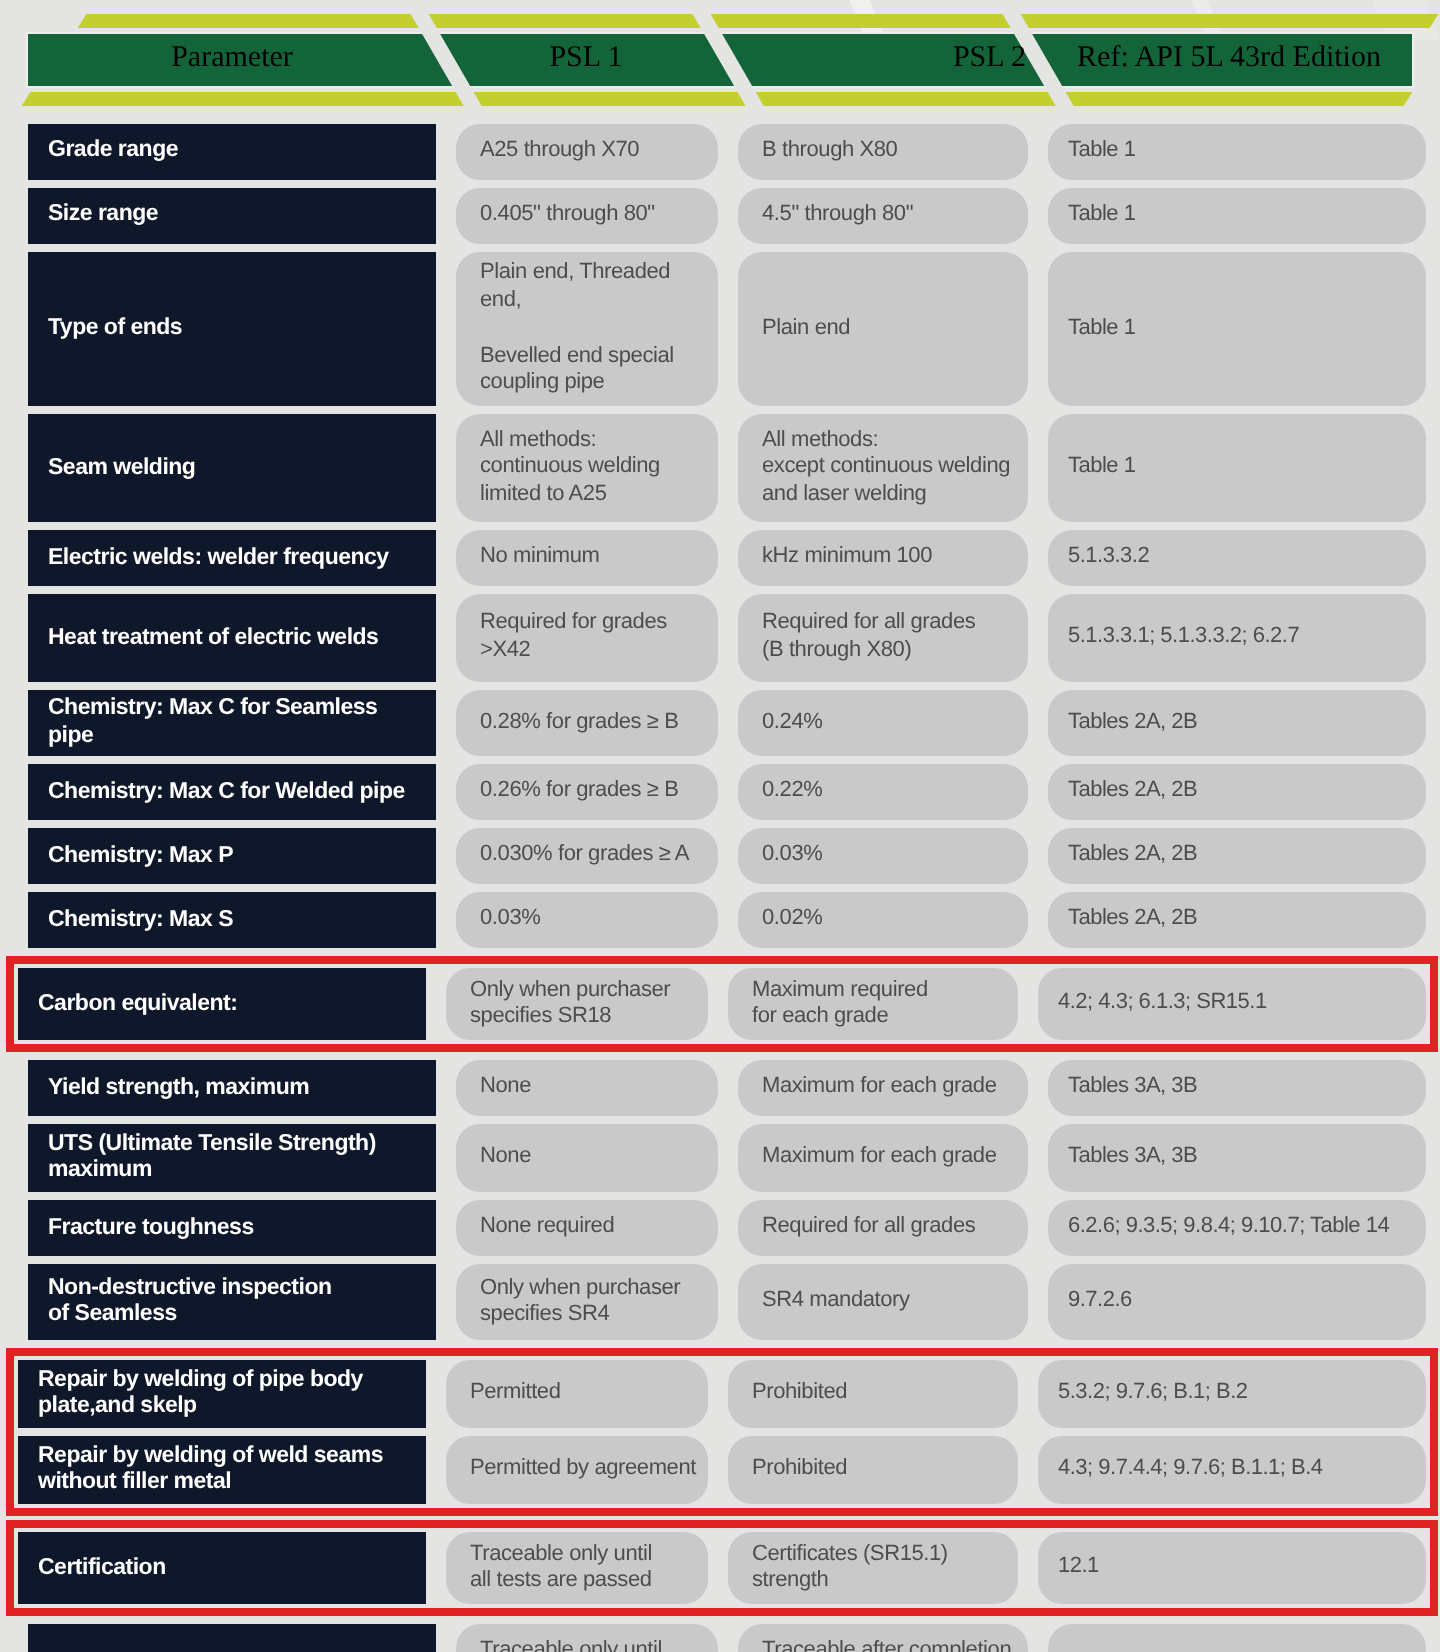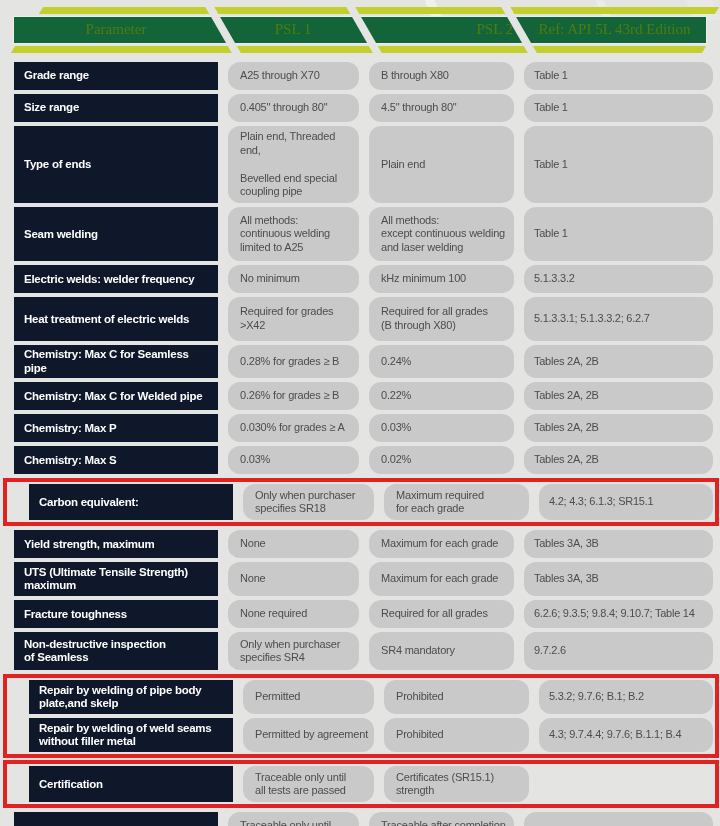--- a/index.html
+++ b/index.html
@@ -16,21 +16,21 @@
   .bg-streak.s3 { left:690px; top:0; width:26px; height:20px; opacity:.35; }
 
   
   .hdr { position:absolute; left:0; top:5px; width:720px; height:52px; }
   .stripe { position:absolute; height:7px; background:#c3cf2e; transform:skewX(-32deg); }
   .stripe.top { left:41px; top:2px; width:676px; }
   .stripe.bot { left:13px; top:41px; width:691px; }
   .band { position:absolute; left:13px; top:11px; width:694px; height:28px;
           background:#136539; border:1px solid #eceeec; }
   .hdr-label { position:absolute; top:11px; height:28px; line-height:27px;
-               text-align:center; color:#4d7c0f;
+               text-align:center; color:#000000;
                font-family:"Liberation Serif","DejaVu Serif",serif; font-size:15px; }
   .hl-1 { left:14px;  width:204px; }
   .hl-2 { left:228px; width:130px; }
   .hl-3 { left:368px; width:145px;text-align:right; }
   .hl-4 { left:523px; width:183px; }
   .slash { position:absolute; top:-2px; height:52px; width:9px; background:#e4e4e2;
            transform:skewX(30deg); }
   .sl-1 { left:218px; } .sl-2 { left:359px; } .sl-3 { left:514px; }
 
   
@@ -43,21 +43,21 @@
   .lab .nrm { font-weight:bold; }
   .lab span, .lab b { white-space:pre-line; }
   .val { background:#c9c9c9; color:#4d4d4d; padding:4px 2px 4px 12px;
          font-size:11px; letter-spacing:-0.2px; line-height:1.26; white-space:pre-line;border-radius:12px; }
   .ref { padding-left:10px; letter-spacing:-0.25px; }
 
   .h28{min-height:28px} .h34{min-height:34px} .h36{min-height:36px}
   .h38{min-height:38px} .h44{min-height:44px} .h54{min-height:54px} .h56{min-height:54px}
 
   
-  .hlbox { border:4px solid #e12222; margin:0 -6px 4px -11px; padding:2px 2px 2px 22px; }
+  .hlbox { border:4px solid #e12222; margin:0 -6px 4px -11px; padding:2px 2px 2px 2px; }
   .hlbox .row:last-child { margin-bottom:0; }
   .hlbox .row { margin-bottom:4px; }
   .hlbox.tight { margin-bottom:2px; }
 </style>
 </head>
 <body>
 
 <div class="bg-streak s1"></div>
 <div class="bg-streak s2"></div>
 <div class="bg-streak s3"></div>
@@ -250,20 +250,21 @@
 
   <div class="hlbox">
     <div class="row h36">
       <div class="cell lab">
           <span><b>Certification</b><span class="nrm"></span></span>
         </div>
       <div class="cell val">Traceable only until
 all tests are passed</div>
       <div class="cell val">Certificates (SR15.1)
 strength</div>
+      <div class="cell val ref">12.1</div>
     </div>
   </div>
 
   <div class="row h54">
     <div class="cell lab">
         <span><b>Traceability</b><span class="nrm"></span></span>
       </div>
     <div class="cell val">Traceable only until
 all tests are passed
 unless SR15 is specified</div>

